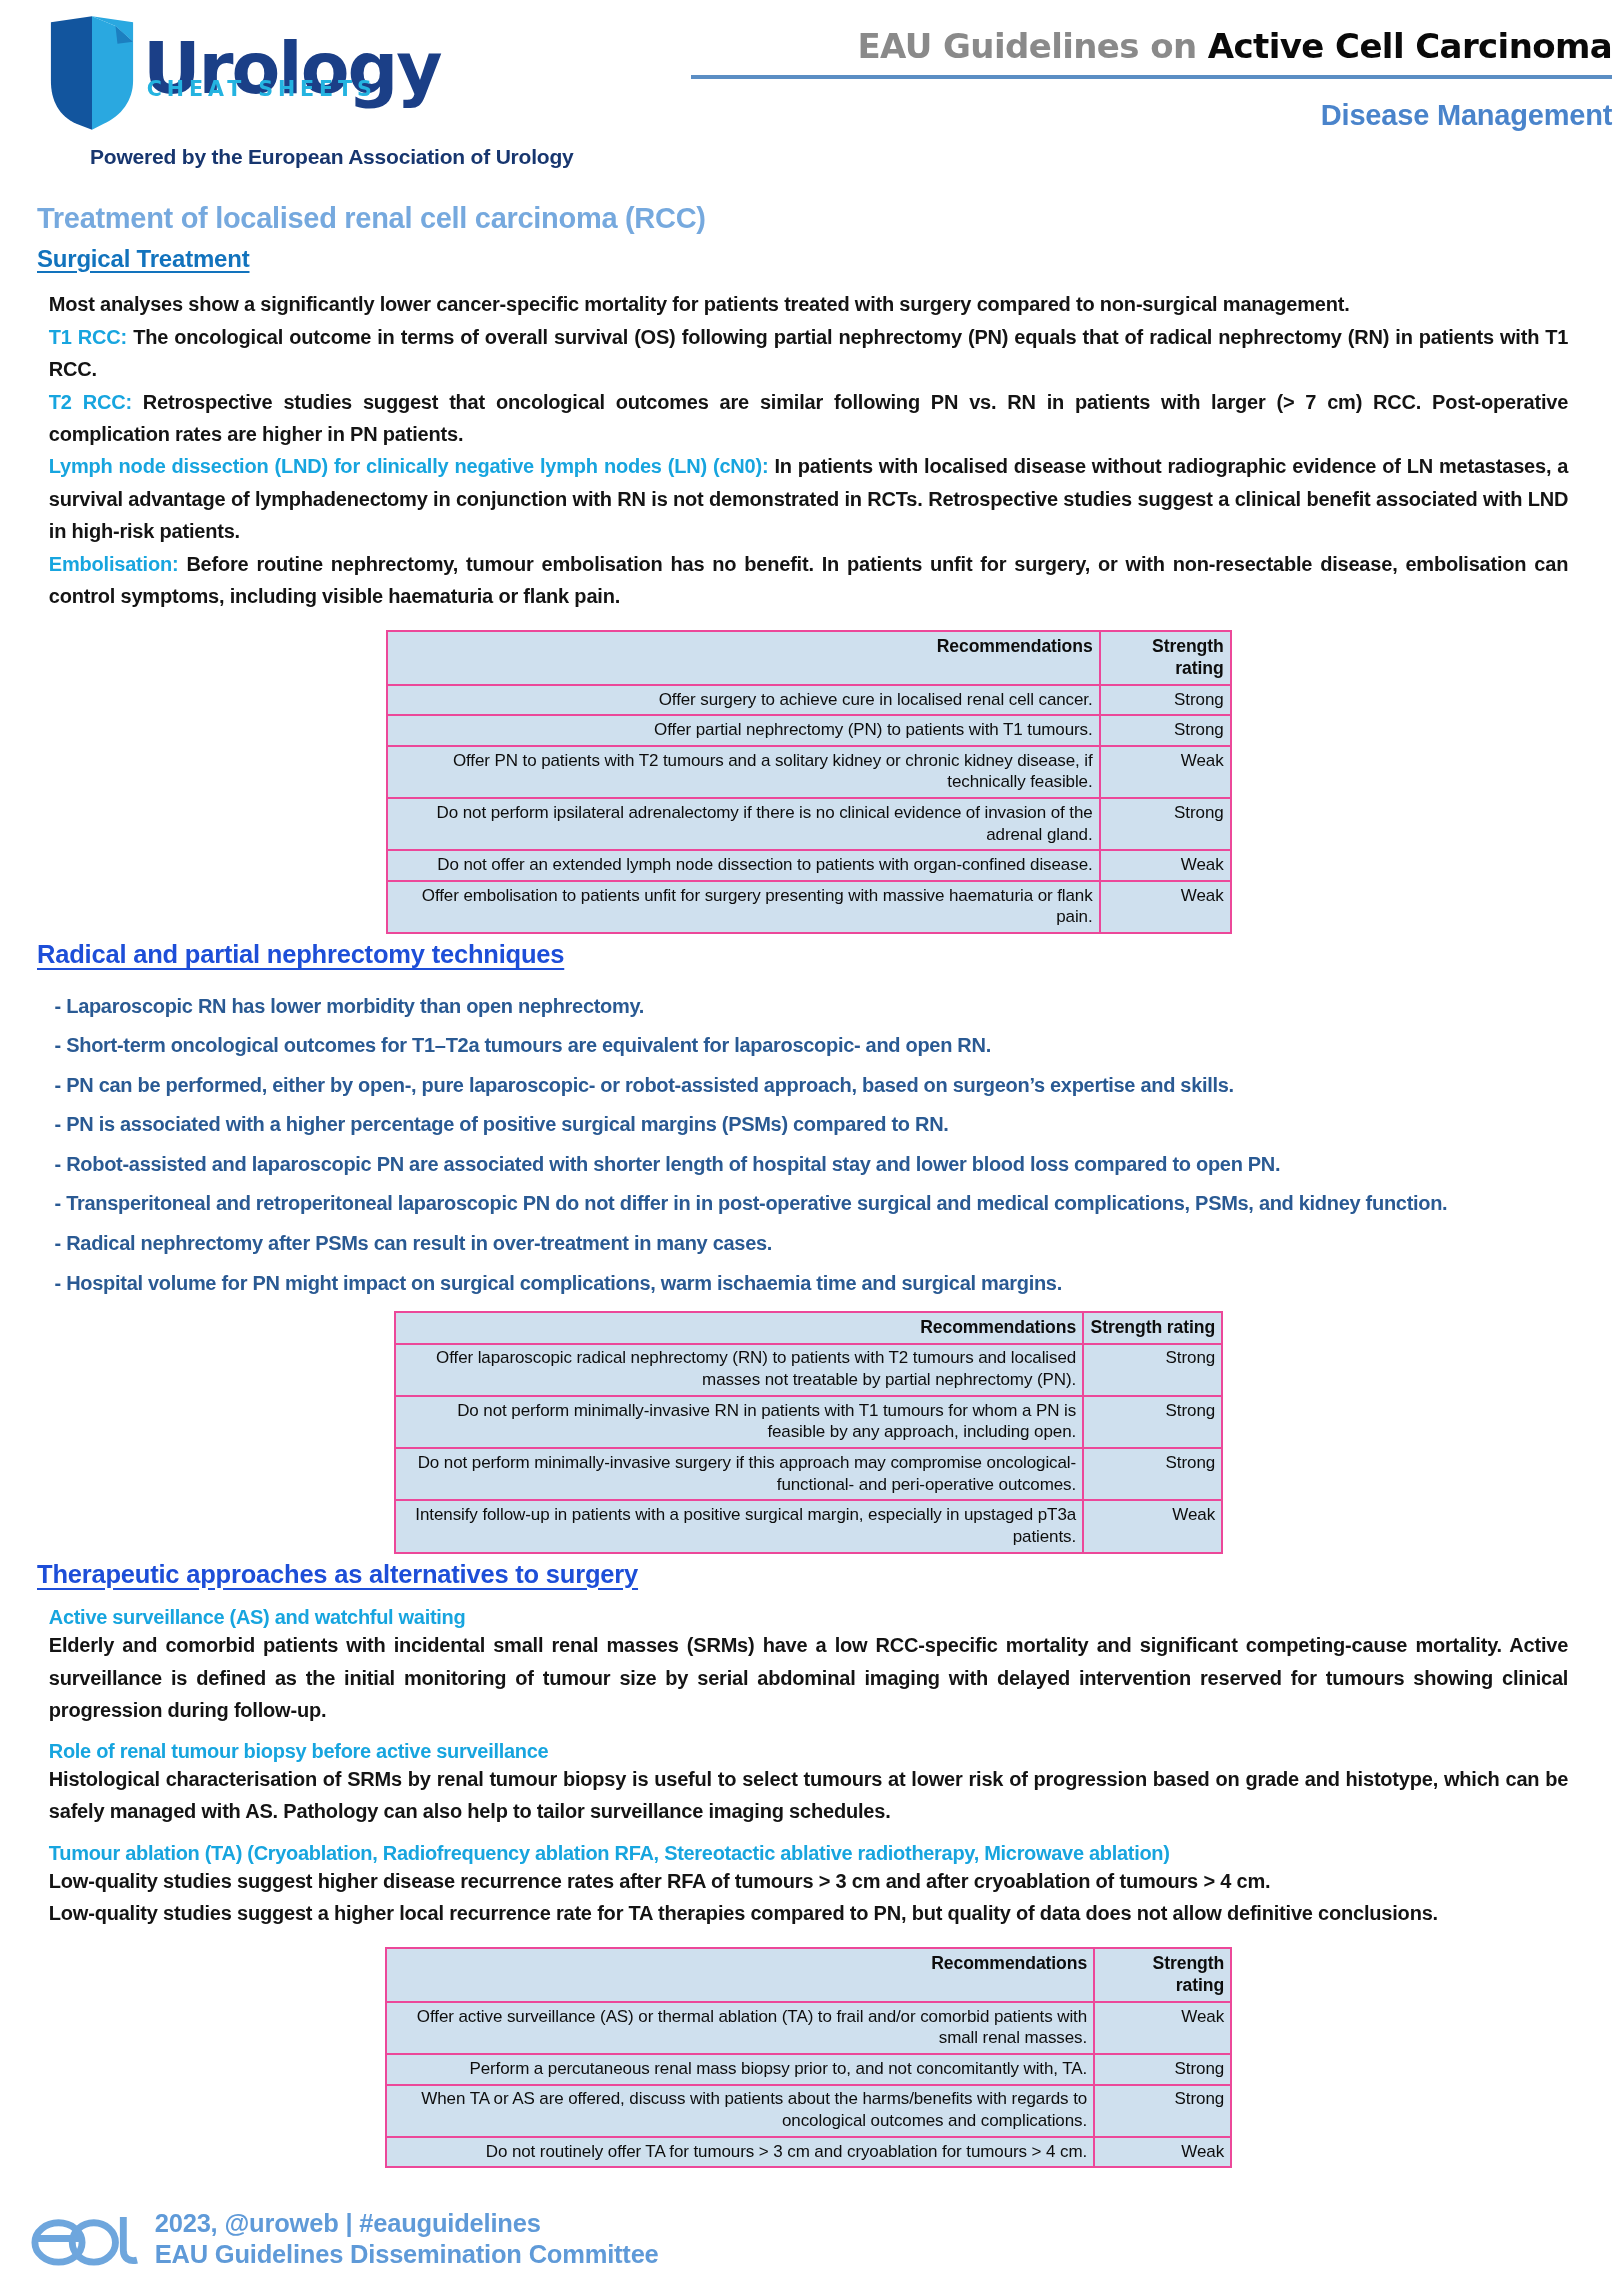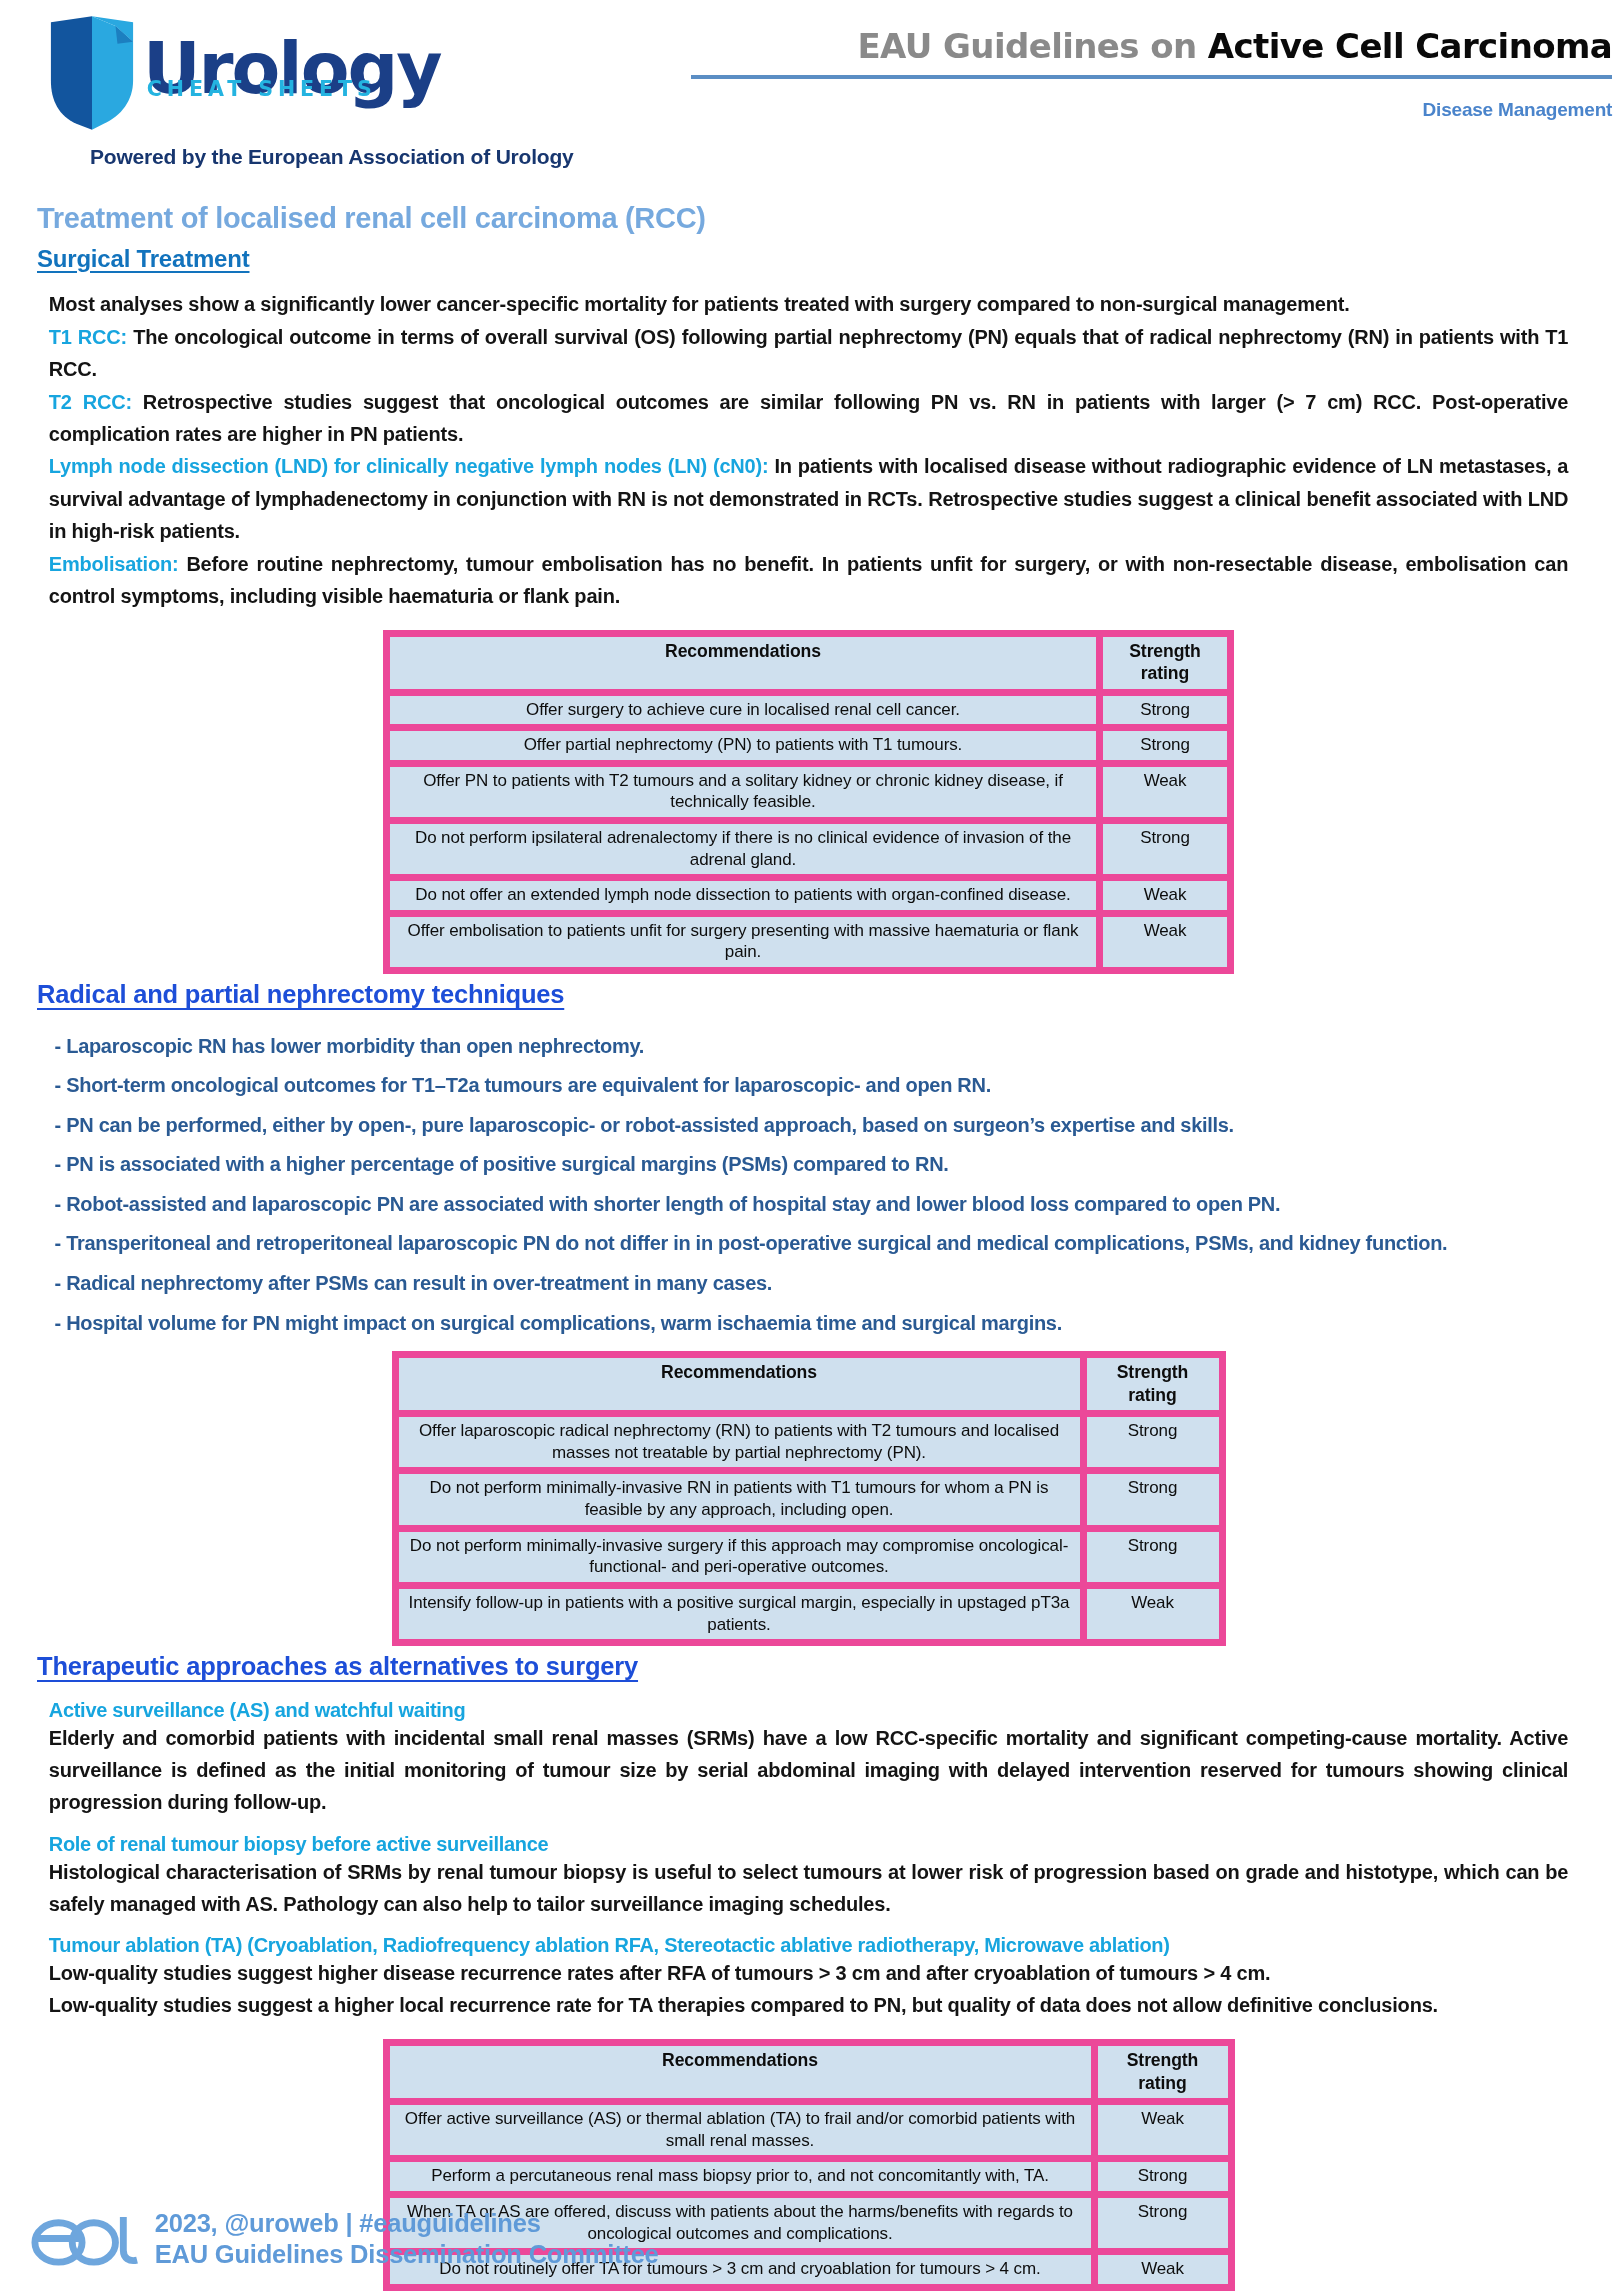--- a/index.html
+++ b/index.html
@@ -71,21 +71,21 @@
     margin-top: 9.8px;
     margin-left: auto;
     width: 921px;
     height: 3.9px;
     background: #5b8ec4;
   }
   .disease-mgmt {
     margin-top: 19.6px;
     font-family: "Liberation Sans", sans-serif;
     font-weight: 700;
-    font-size: 19px;
+    font-size: 29px;
     color: #4a84cb;
     letter-spacing: -0.2px;
   }
 
   
   .content { position: relative; padding: 0 42px 0 37px; }
 
   h1.page-title {
     font-family: "Liberation Sans", sans-serif;
     font-weight: 700;
@@ -150,28 +150,28 @@
 
   
   .tbl-wrap { display: flex; justify-content: center; margin: 17.6px 0 5.9px 0; }
   table.rec {
     border-collapse: collapse;
     background: #cfe0ee;
     font-family: "Liberation Sans", sans-serif;
     table-layout: fixed;
   }
   table.rec td, table.rec th {
-    border: 7px solid #ec4899;
+    border: 2px solid #ec4899;
     padding: 2.9px 5.9px 3.9px 5.9px;
     font-size: 17px;
     color: #0d0d0d;
     vertical-align: top;
     line-height: 1.28;
     letter-spacing: -0.1px;
-    text-align: center;
+    text-align: right;
   }
   table.rec th { font-weight: 700; font-size: 17.6px; }
   table.rec td { font-weight: 400; }
   .col-rec { width: 730px; }
   .col-str { width: 145px; }
 
   table.t1 .col-rec { width: 713px; }
   table.t1 .col-str { width: 131px; }
   table.t2 .col-rec { width: 688px; }
   table.t2 .col-str { width: 139px; }

